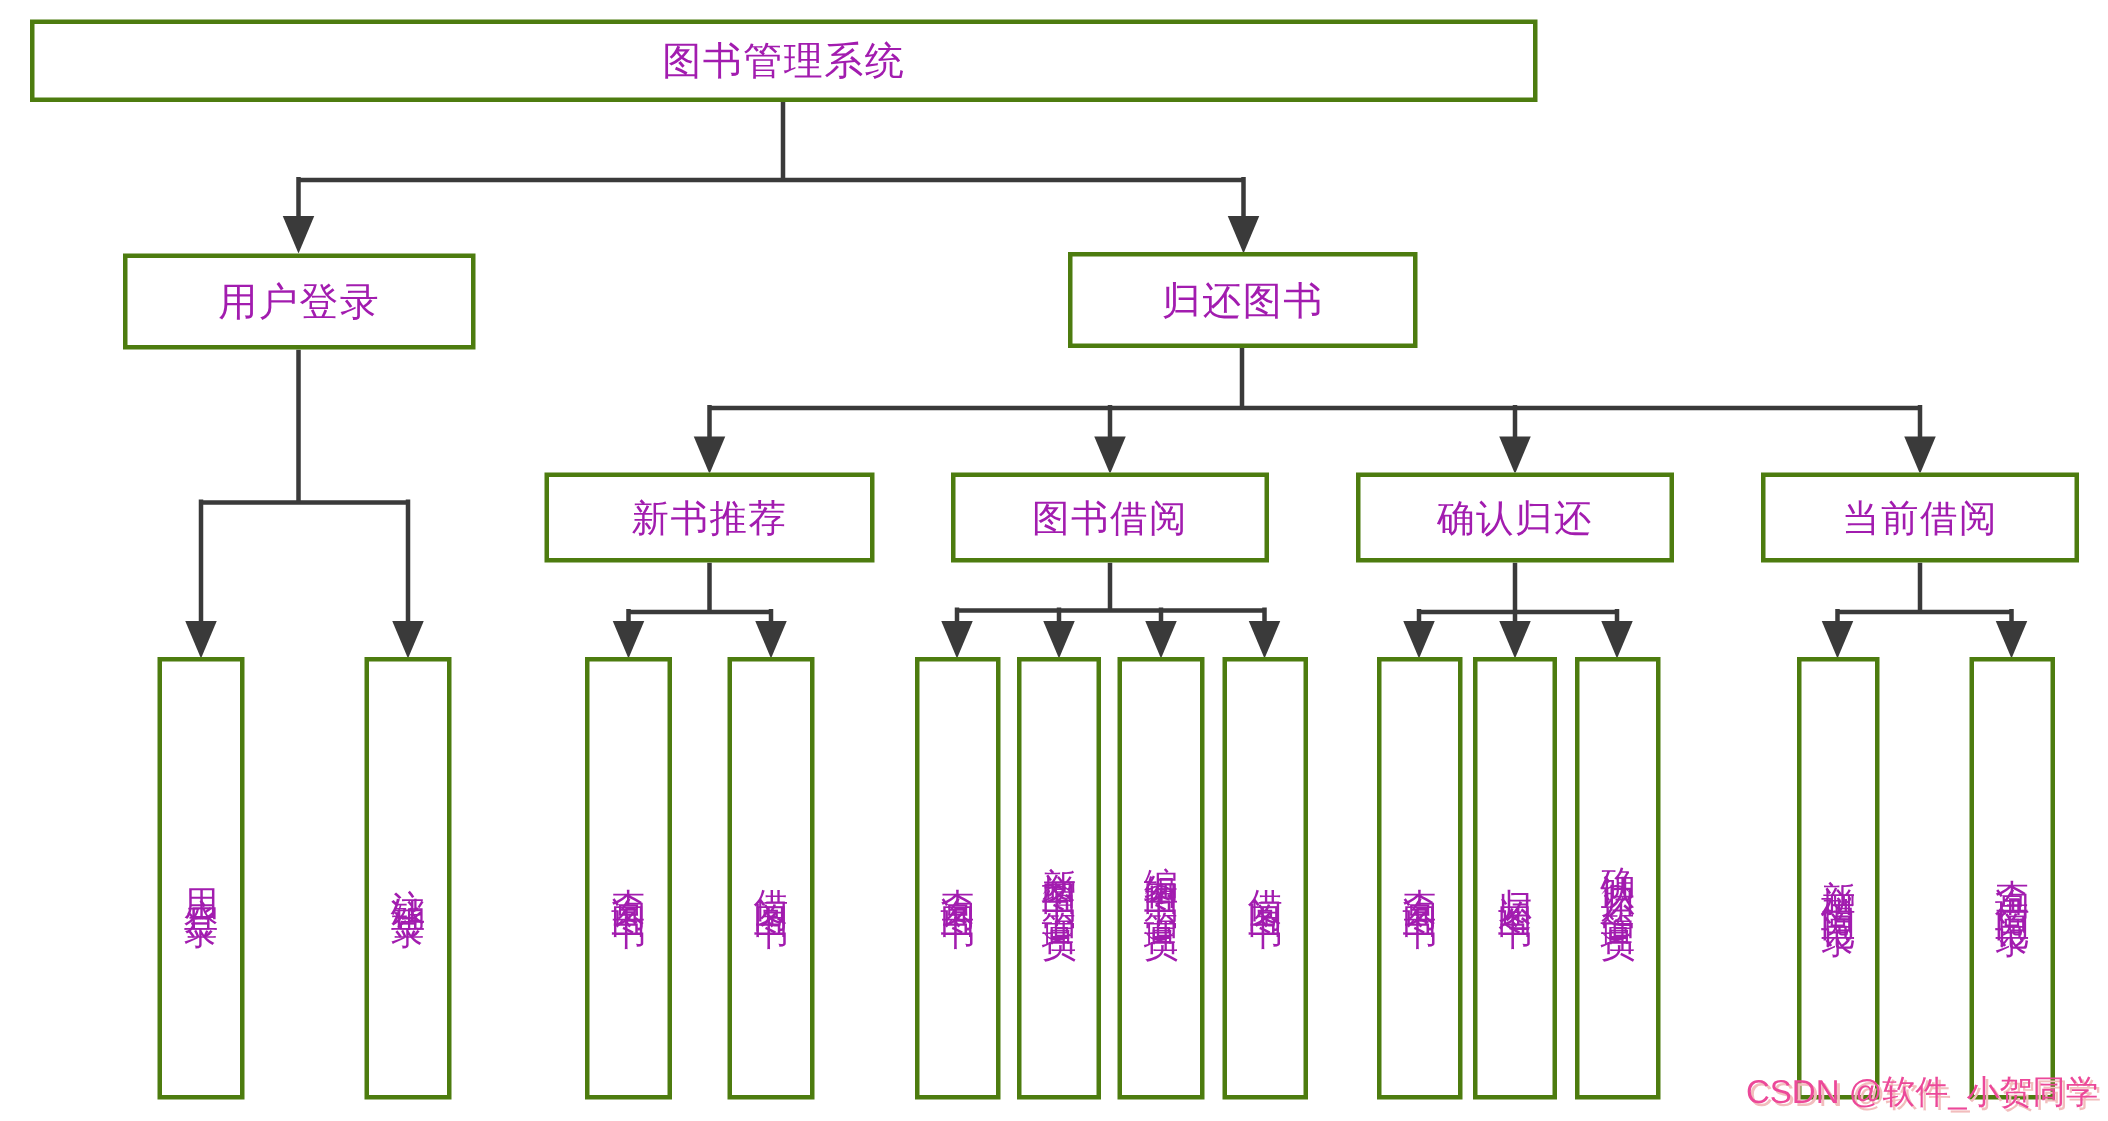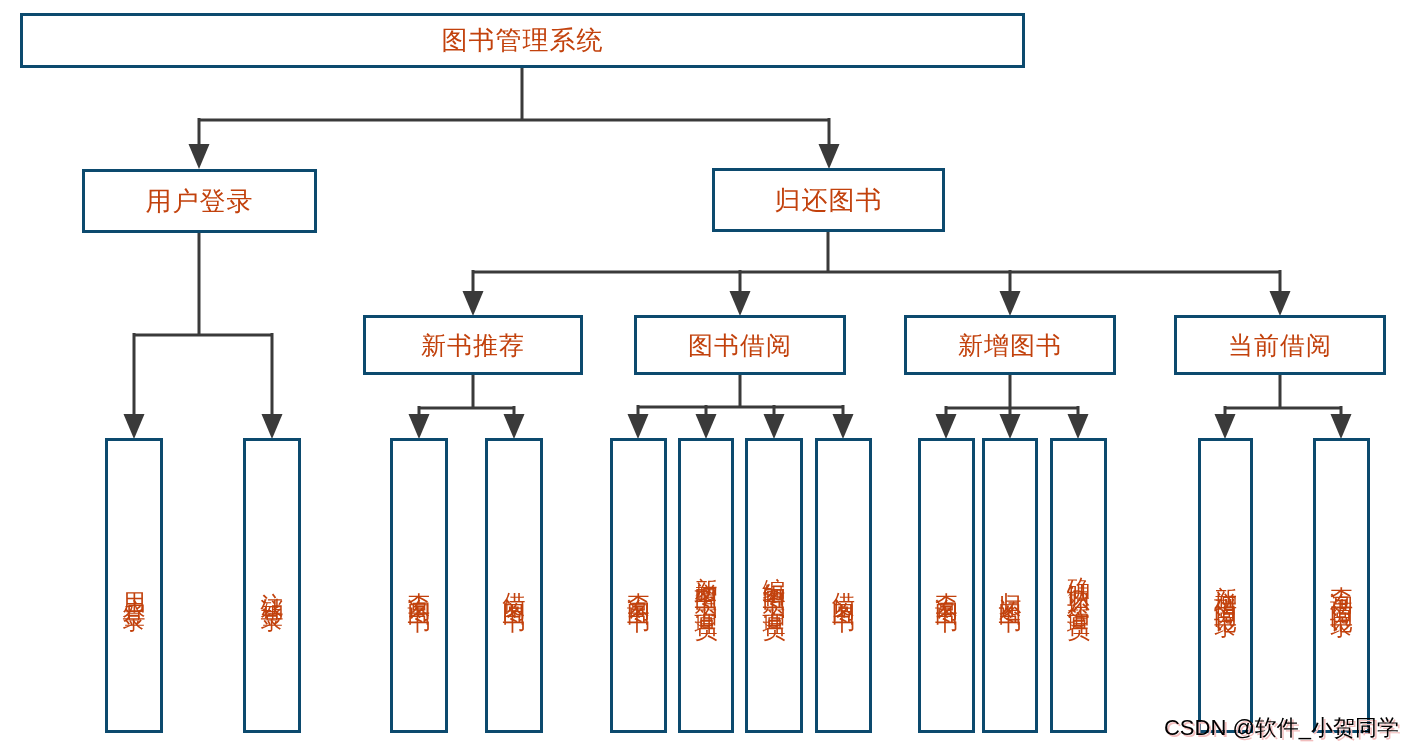--- a/index.html
+++ b/index.html
@@ -8,40 +8,40 @@
     width:1405px;height:747px;
     background:#fff;
     font-family:"Liberation Sans","DejaVu Sans",sans-serif;
     overflow:hidden;
   }
   #wires{position:absolute;left:0;top:0;z-index:0;}
   .box{
     position:absolute;
     box-sizing:border-box;
     background:#fff;
-    border:3px solid #0c4a6e;
-    color:#c2410c;
+    border:3px solid #4d7c0f;
+    color:#a21caf;
     display:flex;
     align-items:center;
     justify-content:center;
     z-index:1;
   }
   .box-h{font-size:26px;letter-spacing:1px;}
   .box-h3{font-size:25px;letter-spacing:1px;}
   .box-v{
     font-size:23px;
     writing-mode:vertical-rl;
     letter-spacing:6px;
     line-height:1;
   }
   .watermark{
     position:absolute;
     right:6px;bottom:4px;
     font-size:22px;
-    color:#000000;
+    color:#ec4899;
     text-shadow:2px 2px 0 #f2bdbd;
     z-index:2;
     white-space:nowrap;
   }
 </style>
 </head>
 <body>
 
 <div id="canvas">
 
@@ -88,21 +88,21 @@
     </g>
   </svg>
 
   <div class="box box-h" style="left:20px;top:13px;width:1005px;height:55px;">图书管理系统</div>
 
   <div class="box box-h" style="left:82px;top:169px;width:235px;height:64px;">用户登录</div>
   <div class="box box-h" style="left:712px;top:168px;width:233px;height:64px;">归还图书</div>
 
   <div class="box box-h3" style="left:363px;top:315px;width:220px;height:60px;">新书推荐</div>
   <div class="box box-h3" style="left:634px;top:315px;width:212px;height:60px;">图书借阅</div>
-  <div class="box box-h3" style="left:904px;top:315px;width:212px;height:60px;">新增图书</div>
+  <div class="box box-h3" style="left:904px;top:315px;width:212px;height:60px;">确认归还</div>
   <div class="box box-h3" style="left:1174px;top:315px;width:212px;height:60px;">当前借阅</div>
 
   <div class="box box-v" style="left:105px;top:438px;width:58px;height:295px;">用户登录</div>
   <div class="box box-v" style="left:243px;top:438px;width:58px;height:295px;">注销登录</div>
 
   <div class="box box-v" style="left:390px;top:438px;width:58px;height:295px;">查询图书</div>
   <div class="box box-v" style="left:485px;top:438px;width:58px;height:295px;">借阅图书</div>
 
   <div class="box box-v" style="left:610px;top:438px;width:57px;height:295px;">查询图书</div>
   <div class="box box-v" style="left:678px;top:438px;width:56px;height:295px;">新增图书（管理员）</div>

